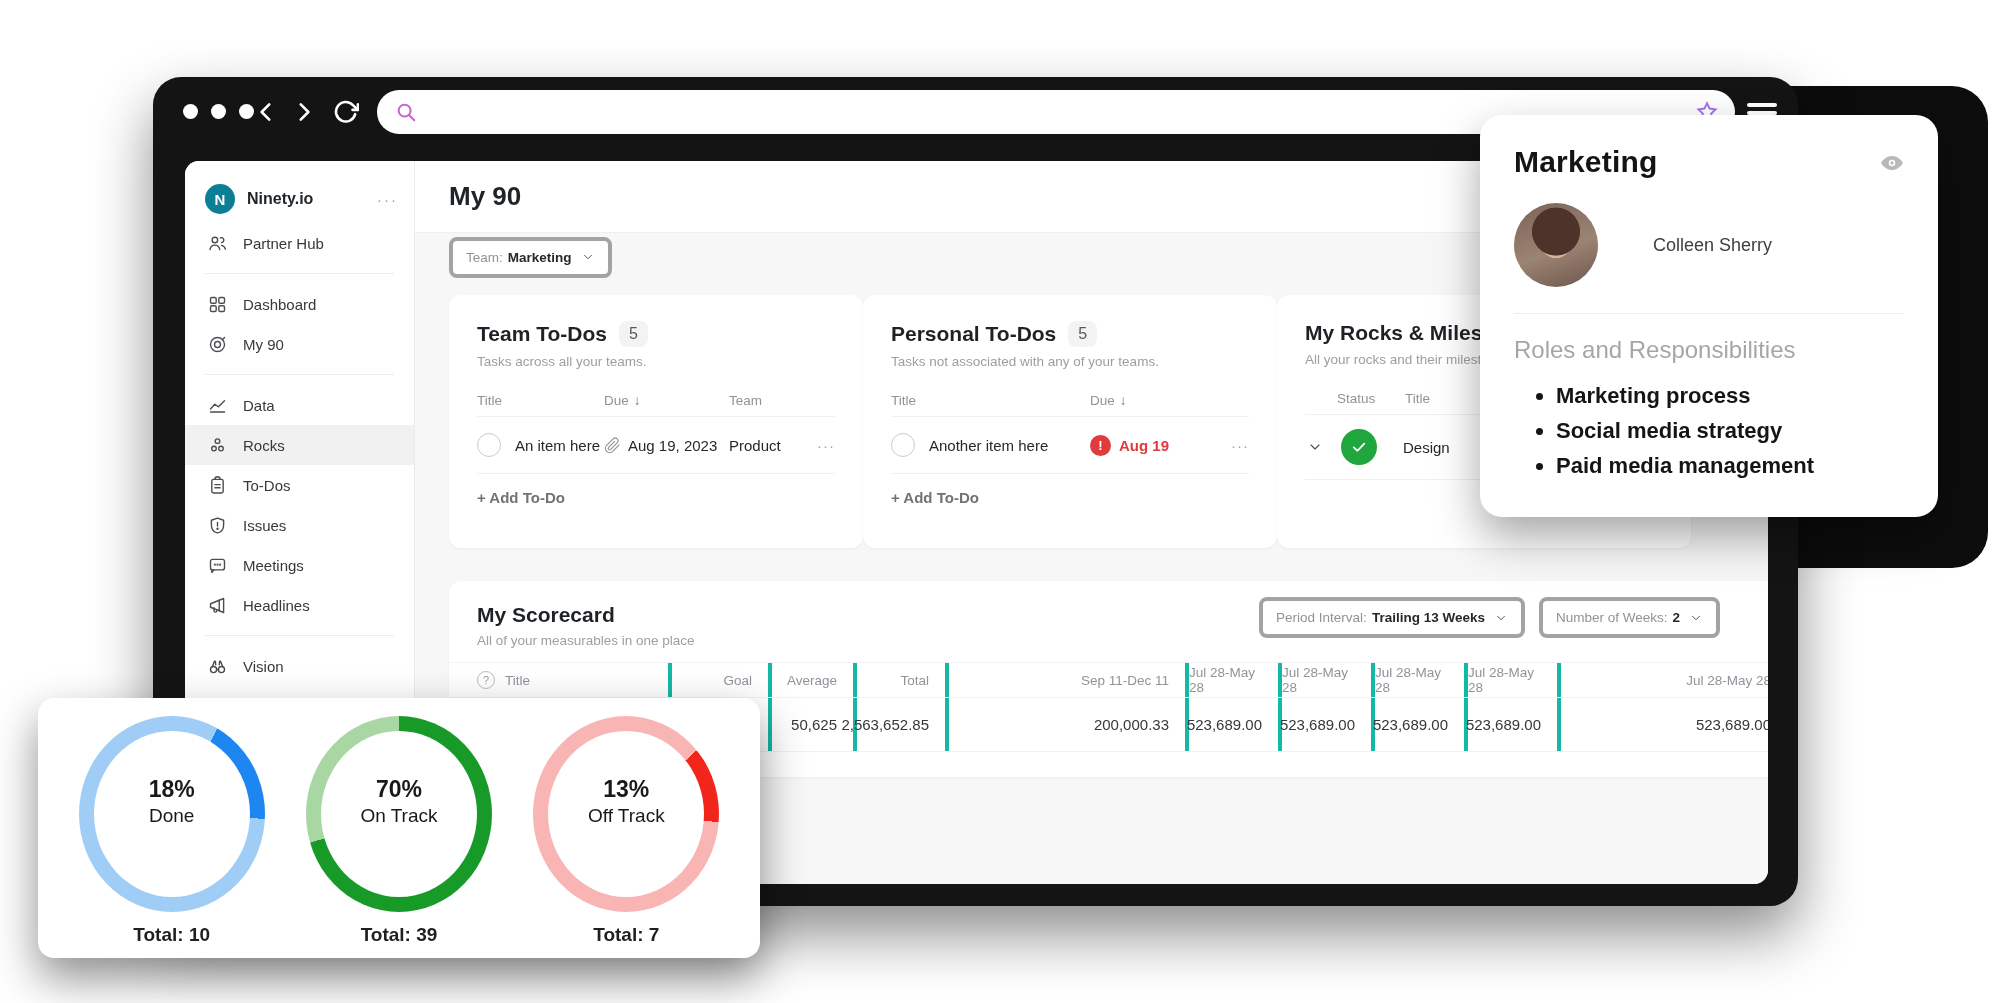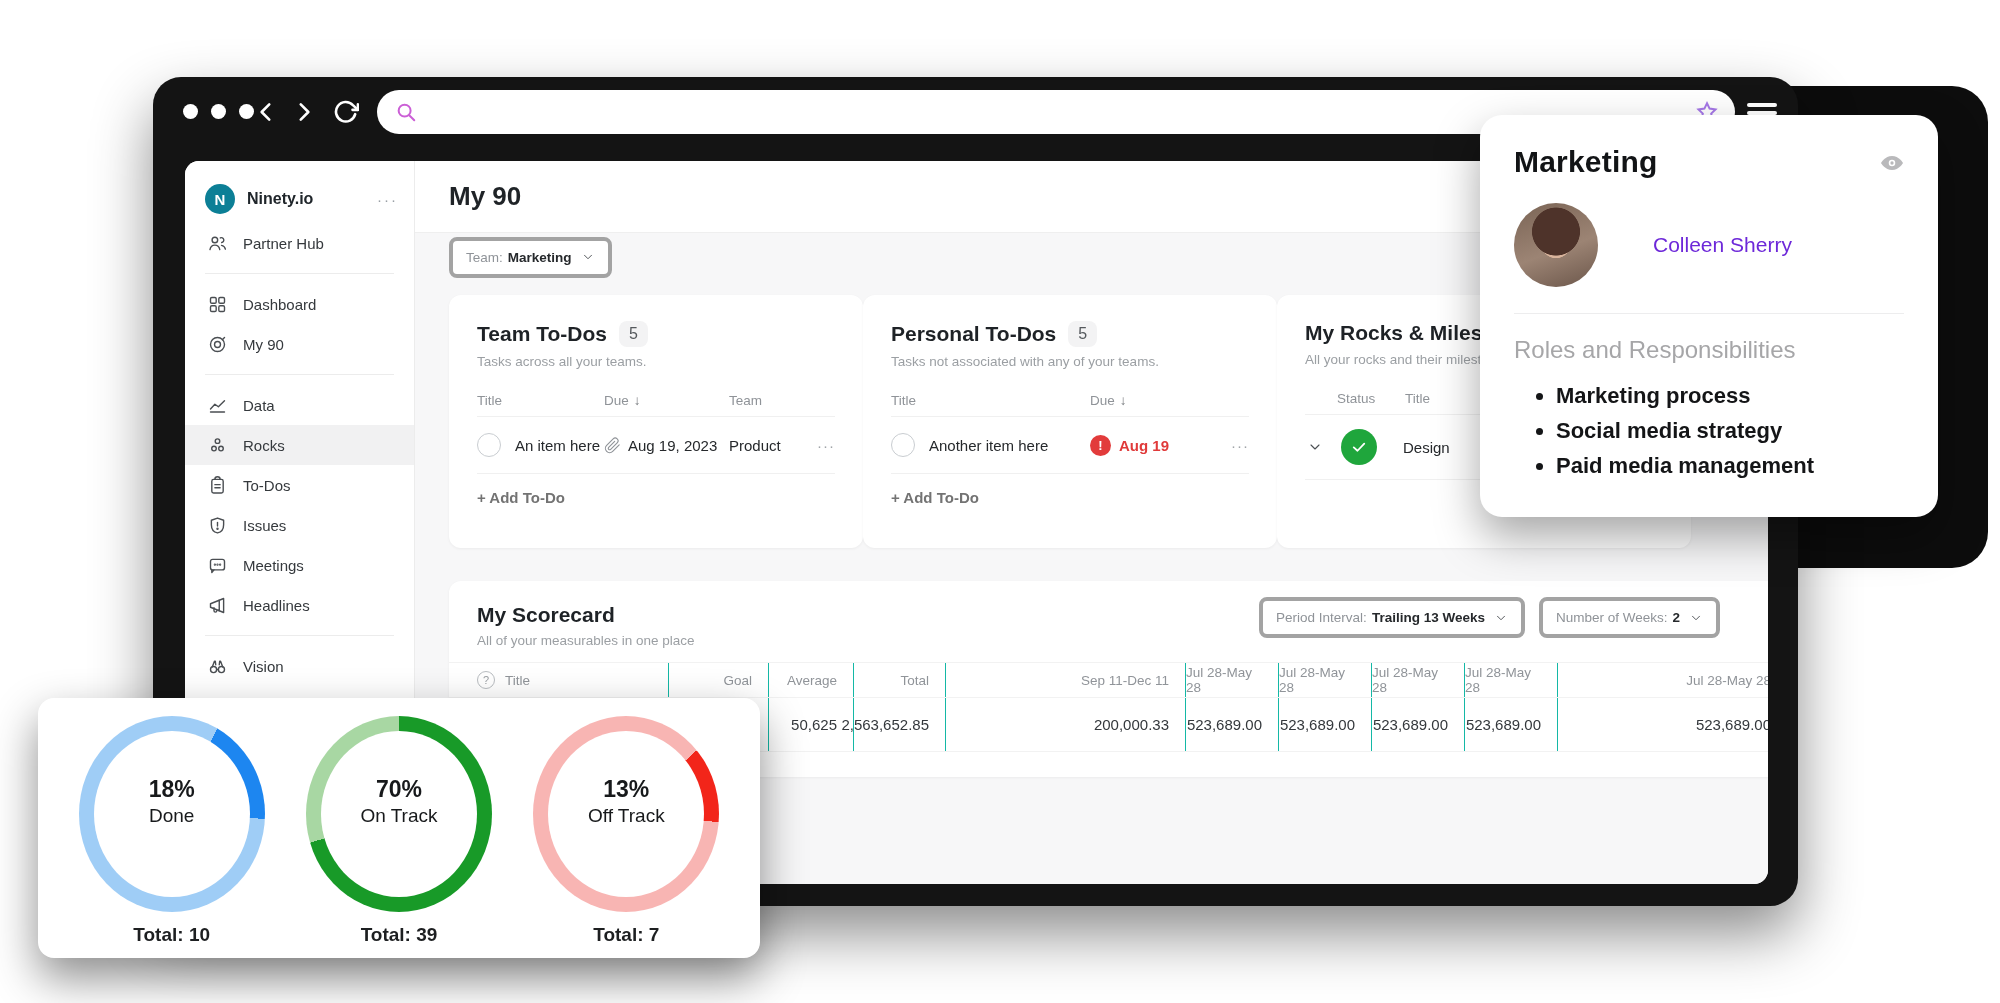--- a/index.html
+++ b/index.html
@@ -98,40 +98,40 @@
   .scorecard { margin:33px 0 0 34px; width:1319px; height:196px; border-radius:12px 0 0 12px;
                overflow:hidden; position:relative; }
   .sc-head { padding:22px 0 0 28px; }
   .sc-title { font-size:21px; font-weight:bold; color:#1e2226; }
   .sc-sub { margin-top:6px; font-size:13.5px; color:#9b9fa3; }
   .sc-pills { position:absolute; top:16px; right:48px; display:flex; gap:14px; }
   .sc-table { margin-top:14px; }
   .sc-row { display:flex; align-items:stretch; }
   .sc-row.hdr { height:36px; font-size:13.5px; color:#909499; border-top:1px solid #f2f2f2; border-bottom:1px solid #f2f2f2; }
   .sc-row.val { height:54px; font-size:15px; color:#34383c; border-bottom:1px solid #f2f2f2; }
-  .cell { display:flex; align-items:center; justify-content:flex-end; padding-right:16px; border-left:1px solid #14b8a6; flex:none; }
+  .cell { display:flex; align-items:center; justify-content:flex-end; padding-right:16px; border-left:4px solid #14b8a6; flex:none; }
   .cell.first { border-left:none; justify-content:flex-start; padding-left:28px; }
   .w-title { width:219px; } .w-goal { width:100px; } .w-avg { width:85px; } .w-total { width:92px; }
   .w-p0 { width:240px; } .w-wk { width:93px; } .w-last { width:230px; }
   .help-ic { width:18px; height:18px; border:1.5px solid #b9bdc1; border-radius:50%; color:#9b9fa3;
              font-size:11px; display:flex; align-items:center; justify-content:center; margin-right:10px; }
 
   
   .profile-card { position:absolute; left:1480px; top:115px; width:458px; height:402px;
                   background:#ffffff; border-radius:22px; z-index:20; padding:30px 34px;
                   box-shadow:0 20px 45px rgba(0,0,0,.35); }
   .profile-title { font-size:30px; font-weight:bold; color:#121416; letter-spacing:.2px; }
   .eye { position:absolute; right:32px; top:34px; width:28px; height:28px; }
   .profile-person { display:flex; align-items:center; margin-top:24px; }
   .avatar { width:84px; height:84px; border-radius:50%; flex:none; overflow:hidden;
             background:
               radial-gradient(circle at 50% 34%, #4e332a 0 34%, rgba(78,51,42,0) 35%),
               radial-gradient(circle at 50% 48%, #d9b49c 0 24%, rgba(217,180,156,0) 25%),
               linear-gradient(160deg, #7a6455 0%, #9c8474 55%, #6b564a 100%); }
-  .person-name { margin-left:55px; font-size:21px; color:#6d28d9; }
+  .person-name { margin-left:55px; font-size:18px; color:#404040; }
   .profile-div { height:1px; background:#ededee; margin-top:26px; }
   .roles-heading { margin-top:22px; font-size:24px; color:#a6a6a8; }
   .roles-list { margin-top:14px; padding-left:42px; }
   .roles-list li { font-size:22px; font-weight:bold; color:#141517; line-height:35px; }
 
   
   .stats-card { position:absolute; left:38px; top:698px; width:722px; height:260px;
                 background:#ffffff; border-radius:16px; z-index:20;
                 box-shadow:0 20px 45px rgba(0,0,0,.45);
                 display:flex; justify-content:space-around; padding:18px 20px 0 20px; }

